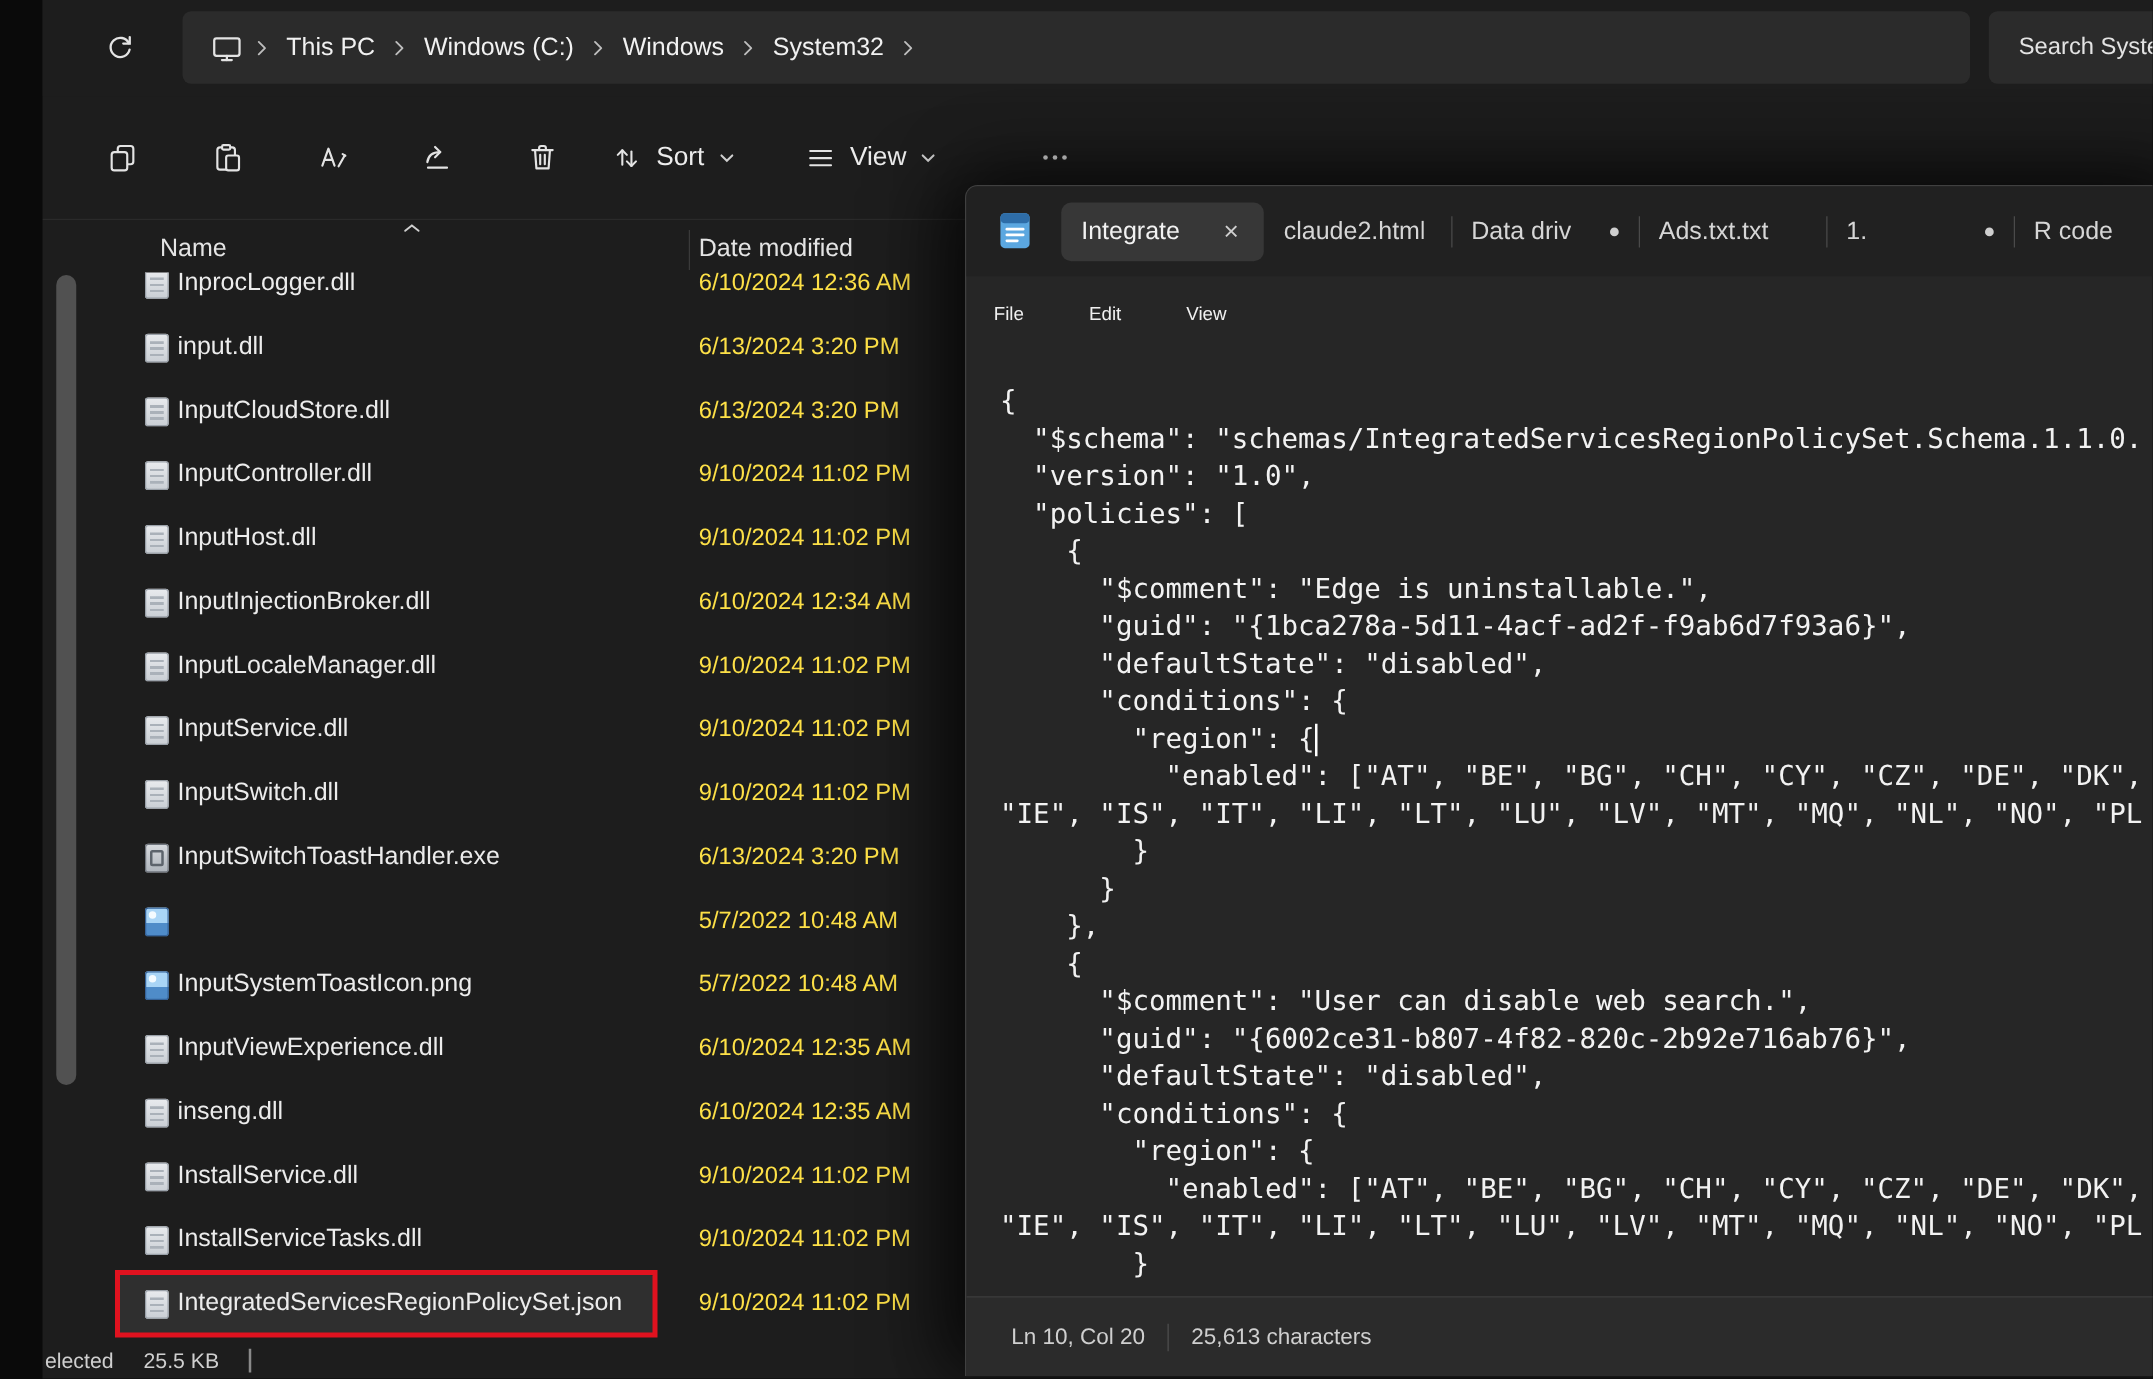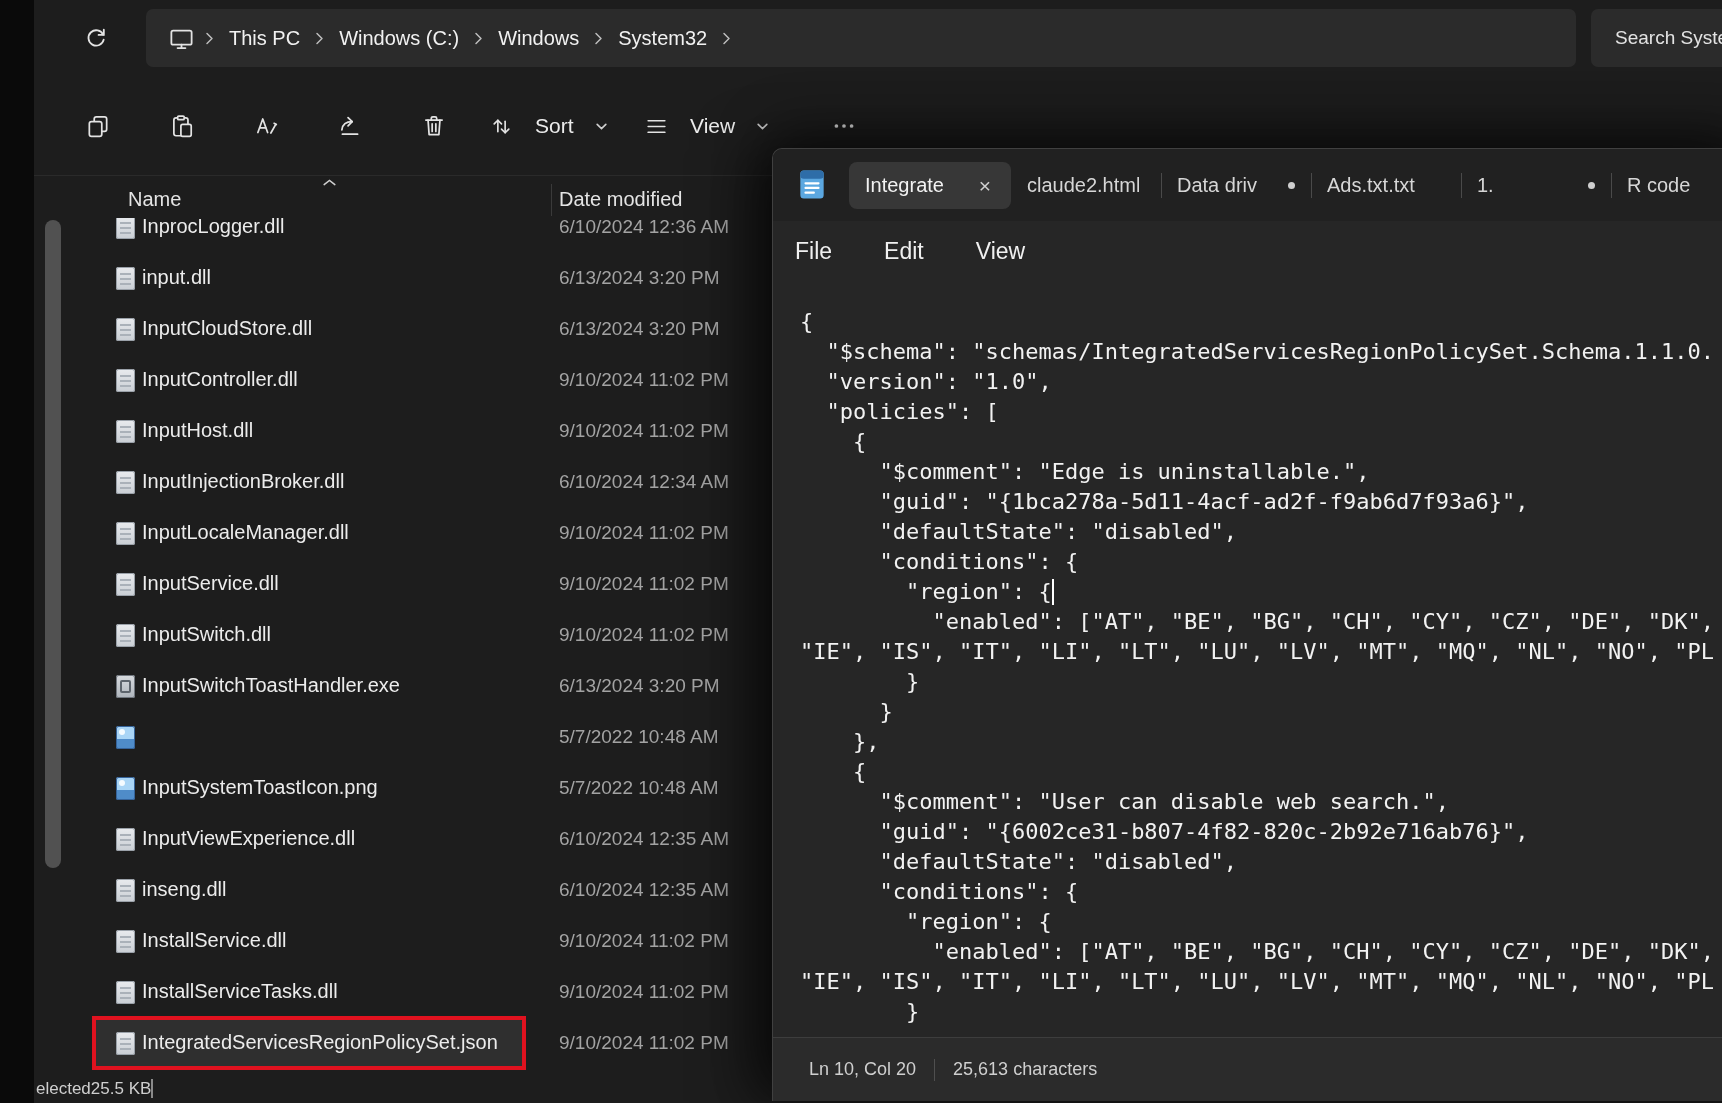--- a/index.html
+++ b/index.html
@@ -28,21 +28,21 @@
   
   .toolbar { position:absolute; left:0; top:77px; width:100%; height:99px; border-bottom:1px solid #2a2a2a; }
   .tbtn { position:absolute; top:25px; width:48px; height:48px; display:flex;
     align-items:center; justify-content:center; border-radius:6px; }
   .tb-copy   { left:40px; }
   .tb-paste  { left:124px; }
   .tb-rename { left:208px; }
   .tb-share  { left:292px; }
   .tb-delete { left:376px; }
   .tgroup { position:absolute; top:25px; height:48px; display:flex; align-items:center;
-    gap:21px; padding:0 12px; border-radius:6px; font-size:21px; color:#ececec; }
+    gap:11px; padding:0 12px; border-radius:6px; font-size:21px; color:#ececec; }
   .tg-sort { left:443px; }
   .tg-view { left:598px; }
   .tb-more { left:786px; }
 
   
   .listhead { position:absolute; left:0; top:176px; width:737px; height:44px; }
   .colhead { position:absolute; font-size:20px; color:#e4e4e4; white-space:nowrap; }
   .ch-name { left:94px; top:12px;text-align:right; }
   .ch-date { left:525px; top:12px; }
   .sort-caret { position:absolute; left:288px; top:2px; }
@@ -58,33 +58,33 @@
   .fi-doc { background:linear-gradient(#e9ebee,#c9ced4); box-shadow:inset 0 0 0 1px #9aa1a9; }
   .fi-doc::after { content:""; position:absolute; left:4px; top:6px; right:4px; height:12px;
     background:repeating-linear-gradient(#aab1b9 0 2px, transparent 2px 5px); }
   .fi-img { background:linear-gradient(180deg,#a9d5f6 55%, #4f8cc9 55%); box-shadow:inset 0 0 0 1px #35639a; }
   .fi-img::after { content:""; position:absolute; left:3px; top:3px; width:6px; height:6px;
     border-radius:50%; background:#f4fbff; }
   .fi-exe { background:linear-gradient(#d8dbdf,#aeb4bb); box-shadow:inset 0 0 0 1px #70767e; }
   .fi-exe::after { content:""; position:absolute; left:4px; top:5px; right:4px; bottom:5px;
     border:2px solid #5d646c; border-radius:2px; }
   .fname { position:absolute; left:52px; top:13px; font-size:20px; color:#ececec; white-space:nowrap; }
-  .fdate { position:absolute; left:469px; top:14px; font-size:19px; color:#a3a3a3; white-space:nowrap; }
+  .fdate { position:absolute; left:469px; top:14px; font-size:19px; color:#fde047; white-space:nowrap; }
 
   
   .red-box { position:absolute; left:58px; top:1016px; width:434px; height:54px;
     border:4px solid #e0121f; z-index:5; pointer-events:none; }
 
   
   .nav-scrollbar { position:absolute; left:11px; top:220px; width:16px; height:648px;
     background:#515151; border-radius:9px; z-index:2; }
 
   
   .exp-status { position:absolute; left:2px; top:1074px; height:29px; display:flex;
-    align-items:center; font-size:17px; color:#cfcfcf; }
+    align-items:center; gap:24px; font-size:17px; color:#cfcfcf; }
   .exp-status .divider { width:2px; height:19px; background:#8a8a8a; }
 
   
   .notepad { position:absolute; left:738px; top:148px; width:984px; height:953px;
     background:#262626; border:1px solid #404040; border-right:none; border-bottom:none;
     border-radius:10px 0 0 0; z-index:10; overflow:hidden;
     box-shadow:-22px 0 55px rgba(0,0,0,.55), 0 -16px 55px rgba(0,0,0,.45); }
   .tabbar { position:absolute; left:0; top:0; width:100%; height:72px; background:#212121; }
   .np-appicon { position:absolute; left:25px; top:19px; width:28px; height:33px; }
   #tab-list { position:absolute; left:76px; top:13px; height:47px; display:flex; }
@@ -92,21 +92,21 @@
     padding:2px 16px; color:#d6d6d6; font-size:20px; }
   .tab + .tab::before { content:""; position:absolute; left:0; top:11px; bottom:11px;
     width:1px; background:#4a4a4a; }
   .tab.active { background:#373737; border-radius:8px; width:162px; color:#f2f2f2; }
   .tab.active + .tab::before { display:none; }
   .tab-label { white-space:nowrap; overflow:hidden; max-width:112px; }
   .dot { width:7px; height:7px; border-radius:50%; background:#cfcfcf; margin-left:auto; }
   .tab-close { margin-left:auto; font-size:21px; color:#cfcfcf; line-height:1; padding:2px 4px; border-radius:4px; }
   .menubar { position:absolute; left:0; top:72px; width:100%; height:60px;
     display:flex; align-items:center; padding-left:20px; }
-  .menu-item { font-size:23px; color:#f0f0f0; margin-right:48px; padding:6px 2px; border-radius:4px; }
+  .menu-item { font-size:15px; color:#f0f0f0; margin-right:48px; padding:6px 2px; border-radius:4px; }
   .editor-pre { position:absolute; left:27px; top:158px; width:957px; height:724px;
     font-family:"DejaVu Sans Mono", monospace; font-size:22px; line-height:30px;
     color:#f2f2f2; white-space:pre; overflow:hidden; }
   .caret { position:absolute; left:279px; top:430px; width:2px; height:26px; background:#ffffff; }
   .np-status { position:absolute; left:0; bottom:0; width:100%; height:64px; background:#2b2b2b;
     border-top:1px solid #3d3d3d; display:flex; align-items:center; padding-left:36px;
     font-size:18px; color:#cfcfcf; gap:18px; }
   .np-status .divider { width:1px; height:22px; background:#4f4f4f; }
 </style>
 </head>

